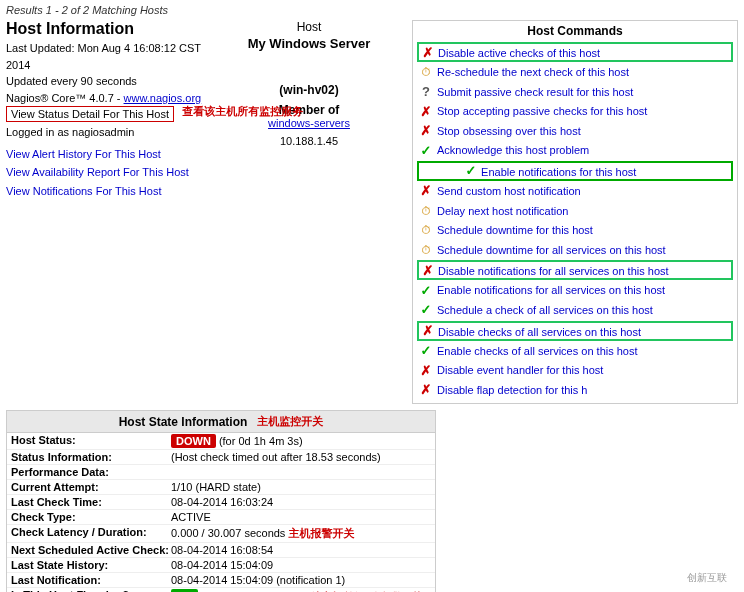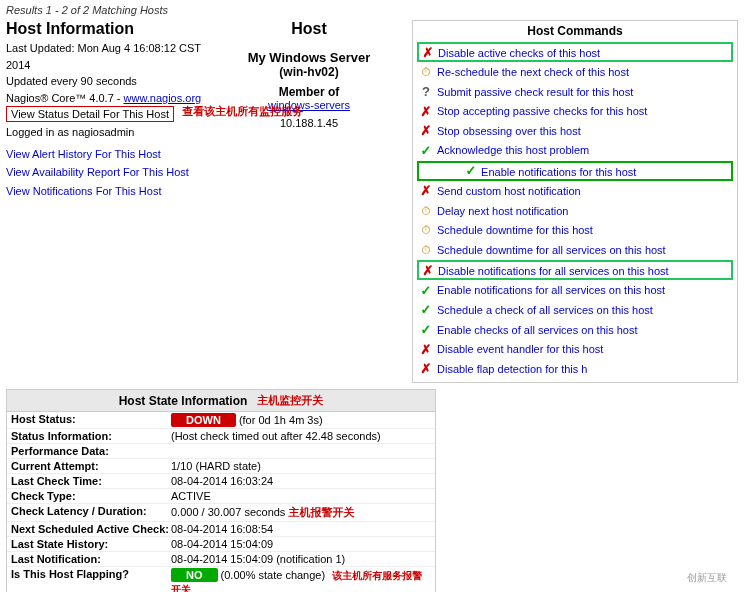--- a/index.html
+++ b/index.html
@@ -21,21 +21,21 @@
       font-weight: bold;
       flex: 0 0 160px;
       font-size: 11px;
     }
     .state-row .value {
       flex: 1;
       font-size: 11px;
     }
     .badge {
       display: inline-block;
-      padding: 1px 15px;
+      padding: 1px 5px;
       font-size: 11px;
       font-weight: bold;
       color: #fff;
       border-radius: 2px;
     }
     .badge-down { background: #cc0000; }
     .badge-no { background: #00aa00; }
 
     .commands-title {
       text-align: center;
@@ -127,23 +127,23 @@
 
       <div style="font-size:11px; line-height:1.5; margin-bottom:4px;">Logged in as nagiosadmin</div>
       <div style="margin-top:2px;">
         <a href="#" style="color:#0000cc; text-decoration:none; font-size:11px; display:block; line-height:1.7;">View Alert History For This Host</a>
         <a href="#" style="color:#0000cc; text-decoration:none; font-size:11px; display:block; line-height:1.7;">View Availability Report For This Host</a>
         <a href="#" style="color:#0000cc; text-decoration:none; font-size:11px; display:block; line-height:1.7;">View Notifications For This Host</a>
       </div>
     </div>
 
     <div class="center-info">
-      <div style="font-weight:bold; font-size:16px; margin-bottom:12px;">Host</div>
+      <div style="font-weight:normal; font-size:12px; margin-bottom:2px;">Host</div>
       <div style="font-weight:bold; font-size:13px;">My Windows Server</div>
-      <div style="font-weight:bold; font-size:12px; margin-bottom:6px;">(win-hv02)</div>
+      <div style="font-weight:bold; font-size:12px; margin-bottom:6px;margin-top:32px;">(win-hv02)</div>
       <div style="font-size:12px;font-weight:bold;">Member of</div>
       <div><a href="#" style="color:#0000cc; font-size:11px;">windows-servers</a></div>
       <div style="font-size:11px; margin-top:6px;">10.188.1.45</div>
     </div>
 
     <div style="flex:1; border:1px solid #ccc; padding:3px 4px;">
       <div class="commands-title">Host Commands</div>
 
       <div class="highlighted-cmd" style="margin-bottom:1px;">
         <span class="cmd-icon cmd-x">✗</span>
@@ -200,20 +200,24 @@
 
       <div class="cmd-item">
         <span class="cmd-icon cmd-check">✓</span>
         <a href="#" class="cmd-text">Enable notifications for all services on this host</a>
       </div>
       <div class="cmd-item">
         <span class="cmd-icon cmd-check">✓</span>
         <a href="#" class="cmd-text">Schedule a check of all services on this host</a>
       </div>
 
+      <div class="highlighted-cmd" style="margin-bottom:1px;">
+        <span class="cmd-icon cmd-x">✗</span>
+        <a href="#" class="cmd-text">Disable checks of all services on this host</a>
+      </div>
 
       <div class="cmd-item">
         <span class="cmd-icon cmd-check">✓</span>
         <a href="#" class="cmd-text">Enable checks of all services on this host</a>
       </div>
       <div class="cmd-item">
         <span class="cmd-icon cmd-x">✗</span>
         <a href="#" class="cmd-text">Disable event handler for this host</a>
       </div>
       <div class="cmd-item">
@@ -234,21 +238,21 @@
 
         <div class="state-row">
           <span class="label">Host Status:</span>
           <span class="value">
             <span class="badge badge-down">DOWN</span>
             <span>(for 0d 1h 4m 3s)</span>
           </span>
         </div>
         <div class="state-row">
           <span class="label">Status Information:</span>
-          <span class="value">(Host check timed out after 42.48 seconds)</span>
+          <span class="value">(Host check timed out after 18.53 seconds)</span>
         </div>
         <div class="state-row">
           <span class="label">Performance Data:</span>
           <span class="value"></span>
         </div>
         <div class="state-row">
           <span class="label">Current Attempt:</span>
           <span class="value">1/10 (HARD state)</span>
         </div>
         <div class="state-row">

